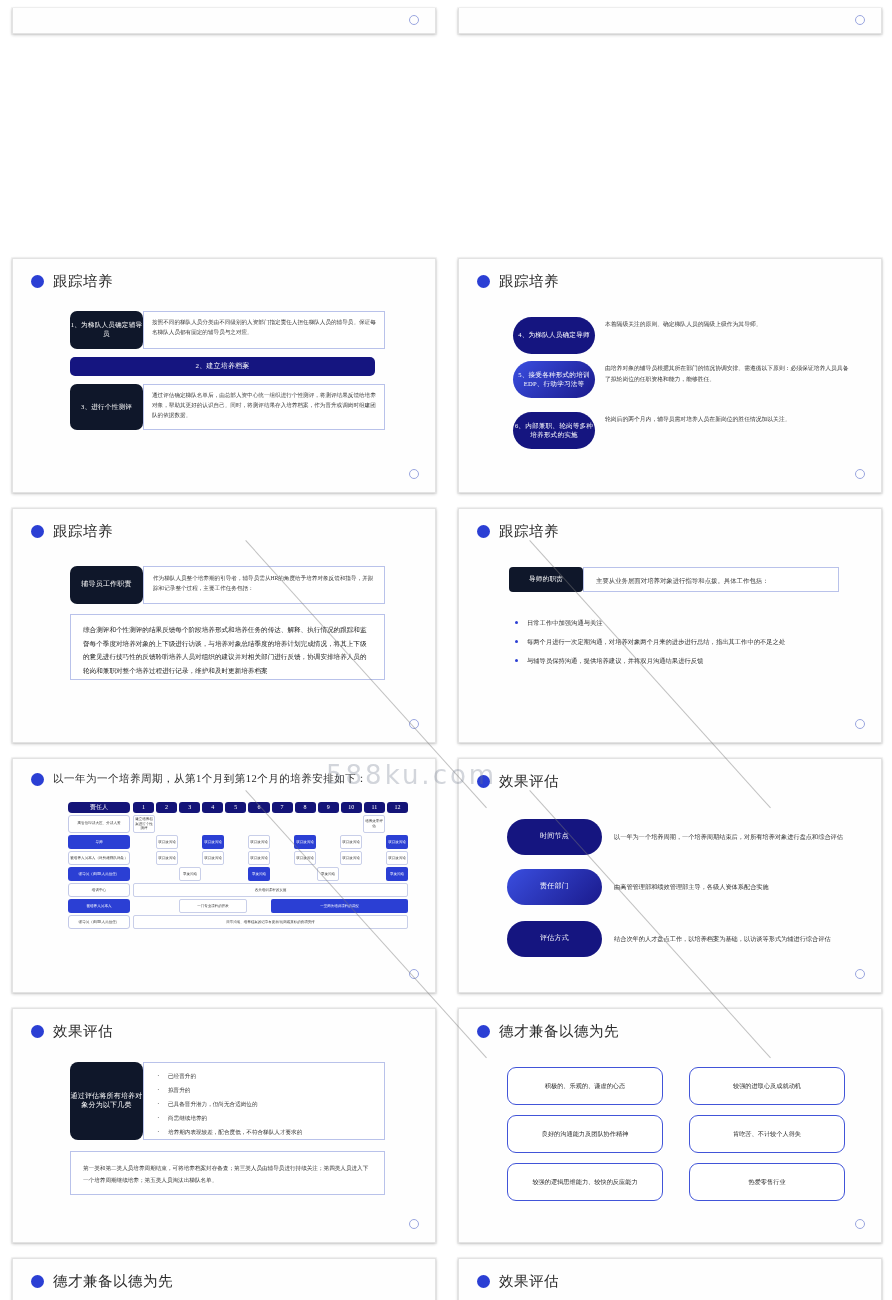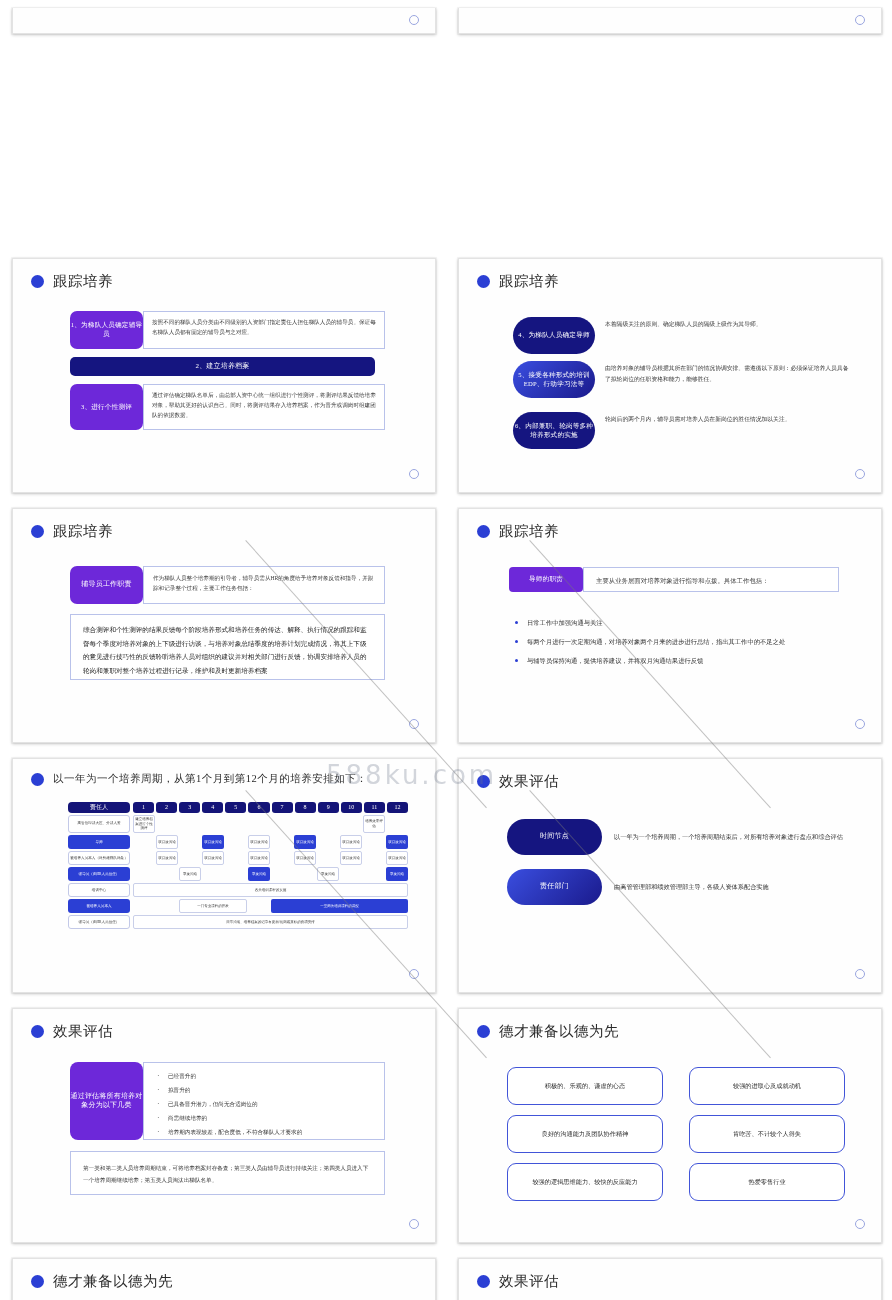--- a/index.html
+++ b/index.html
@@ -38,21 +38,21 @@
     width: 10px; height: 10px; border-radius: 50%;
     border: 1px solid #9aa6e0;
   }
 
   
   .pill {
     color: #fff; text-align: center; display: flex;
     align-items: center; justify-content: center;
     line-height: 1.35; font-size: 6.6px; letter-spacing: .2px;
   }
-  .pill.bright { background: #6d28d9; }
+  .pill.bright { background: #0f172a; }
   .pill.dark  { background: #151580; }
   .pill.grad  { background: linear-gradient(135deg,#3a4ee0 0%,#1a1a8c 100%); }
 
   .obox {
     border: 1px solid #b9c2ea; background: #fff;
     font-size: 5.6px; color: #3b3b3b; line-height: 1.75;
   }
 
   
   .sA { position: relative; }
@@ -377,20 +377,24 @@
         <span class="stxt">效果评估</span>
       </div>
       <div class="r rowF2">
         <div class="pill grad lbl">责任部门</div>
         <div class="txt">由高管管理部和绩效管理部主导，各级人资体系配合实施</div>
       </div>
       <div class="r rowF1">
         <div class="pill dark lbl">时间节点</div>
         <div class="txt">以一年为一个培养周期，一个培养周期结束后，对所有培养对象进行盘点和综合评估</div>
       </div>
+      <div class="r rowF3">
+        <div class="pill dark lbl">评估方式</div>
+        <div class="txt">结合次年的人才盘点工作，以培养档案为基础，以访谈等形式为辅进行综合评估</div>
+      </div>
       <div class="circ"></div>
     </div>
   </div>
 
   <div class="slot">
     <div class="slide">
       <div class="stitle">
         <span class="sdot"></span>
         <span class="stxt">效果评估</span>
       </div>

